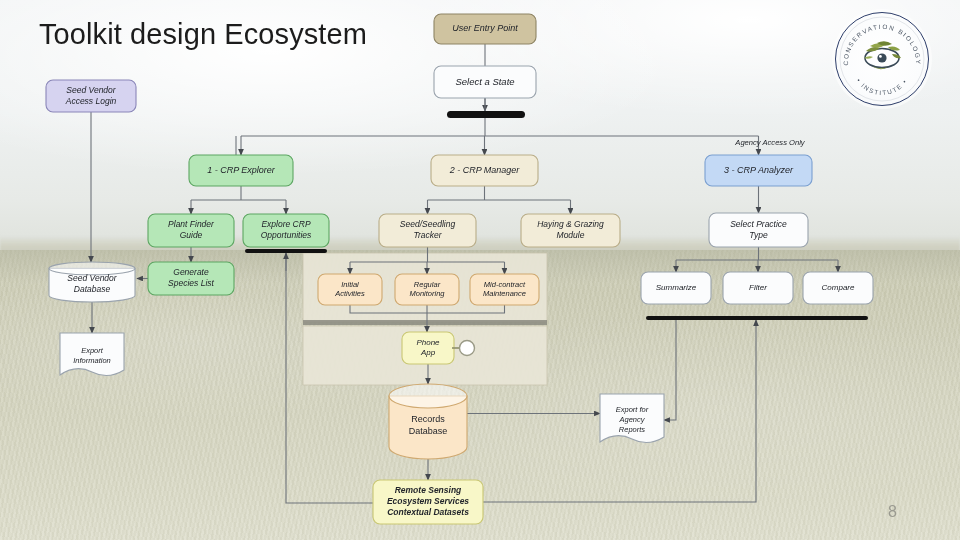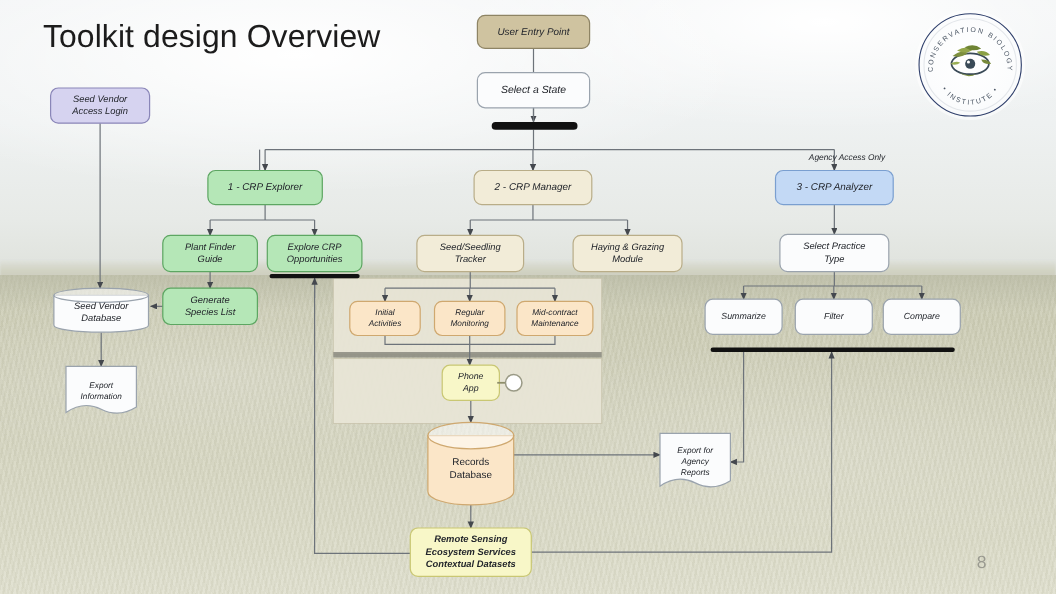--- a/index.html
+++ b/index.html
@@ -71,21 +71,21 @@
 </head>
 <body>
 
 <div id="slide">
 
   <div class="bg-sky"></div>
   <div class="bg-horizon"></div>
   <div class="bg-field"></div>
   <div class="bg-field-dark"></div>
 
-  <div class="title">Toolkit design Overview</div>
+  <div class="title">Toolkit design Ecosystem</div>
 
   <div class="logo">
     <svg viewBox="0 0 92 92" width="92" height="92" aria-hidden="true">
       <defs>
         <path id="arcTop" d="M 12,50 A 34,34 0 0 1 80,50" fill="none"></path>
         <path id="arcBot" d="M 16,52 A 30,30 0 0 0 76,52" fill="none"></path>
       </defs>
       <circle cx="46" cy="46" r="42" fill="none" stroke="#e3e6ea" stroke-width="1"></circle>
 
       <g>

